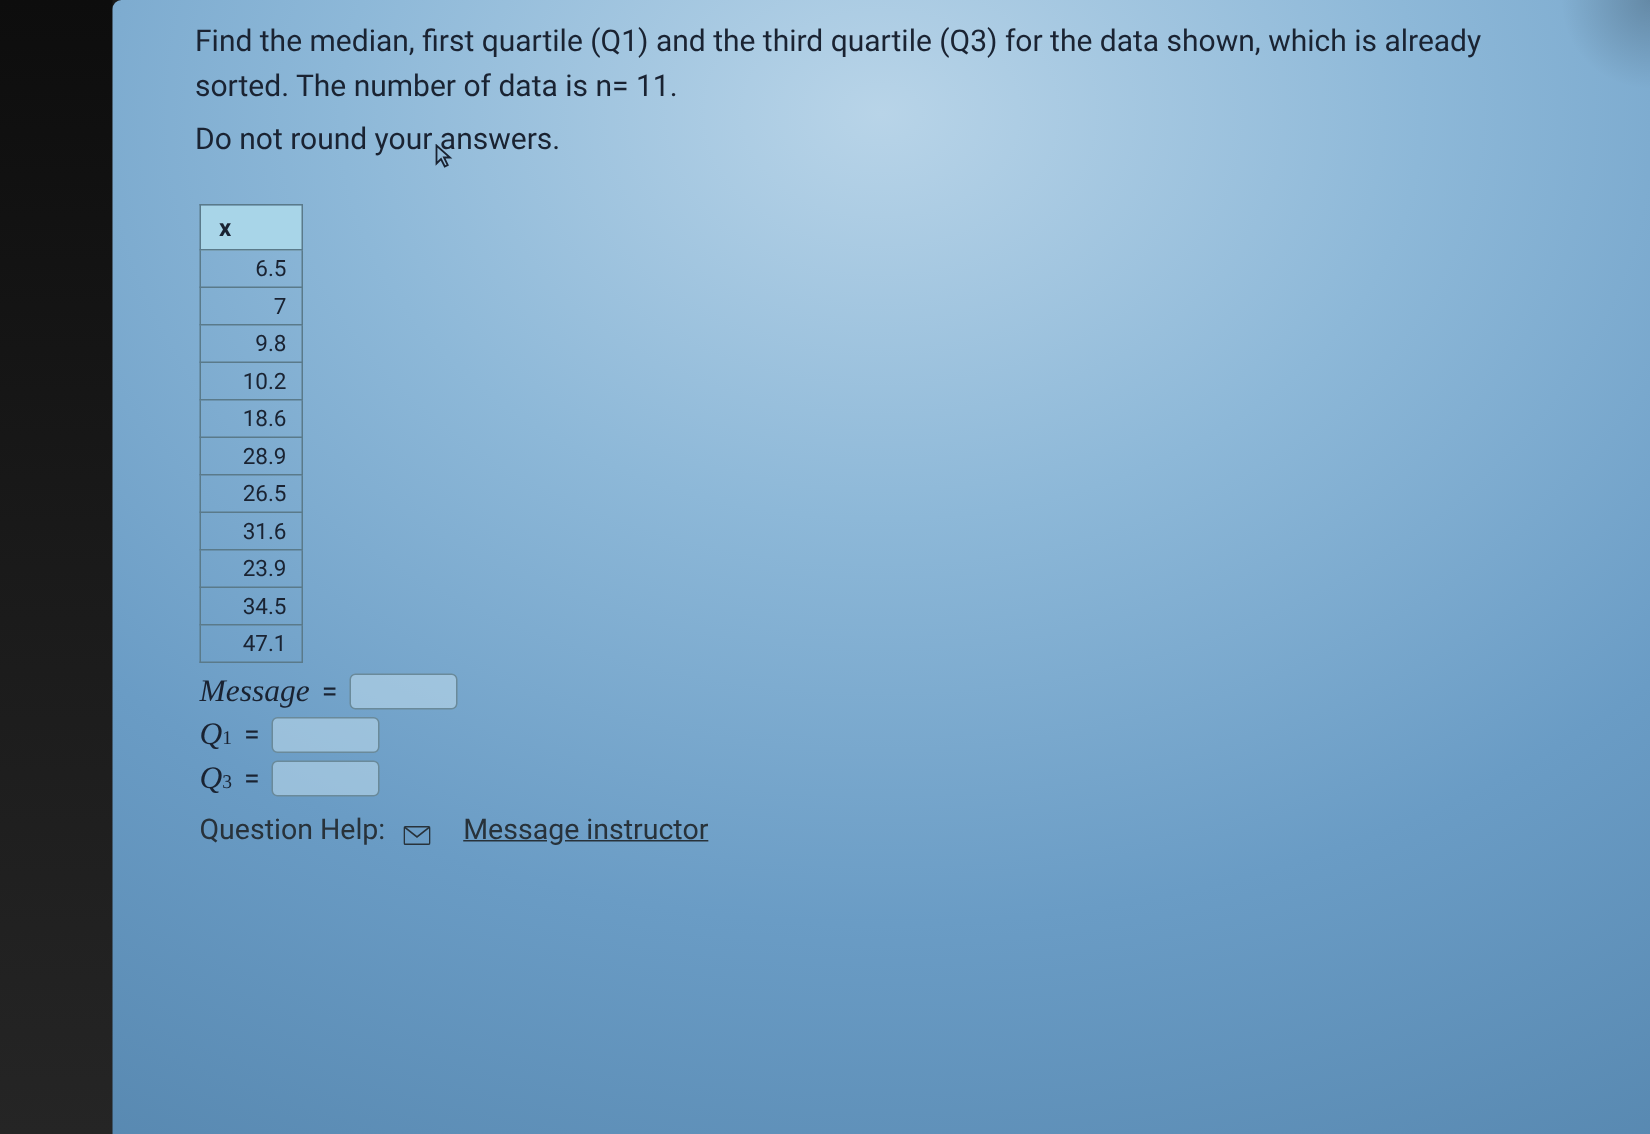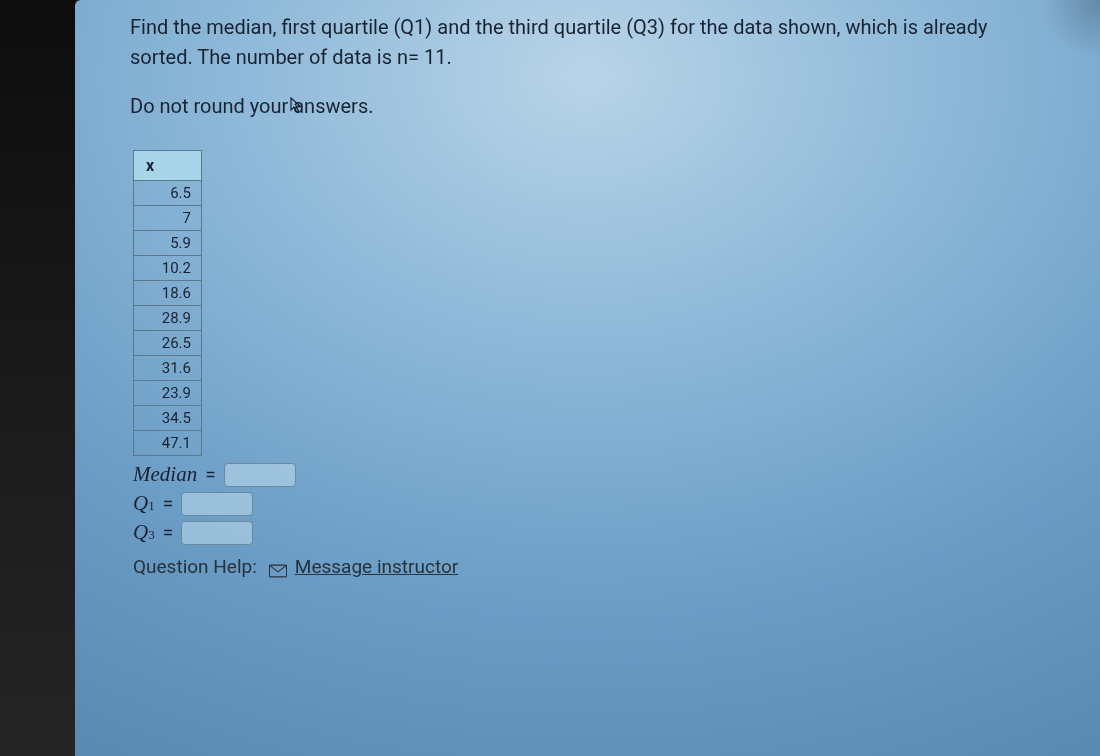--- a/index.html
+++ b/index.html
@@ -27,21 +27,21 @@
       border-radius: 6px 0 0 0;
       overflow: hidden;
     }
     .content {
       padding: 12px 55px 0 55px;
       color: #1a2332;
     }
     .question-text {
       font-size: 20px;
       line-height: 1.5;
-      margin-bottom: 22px;
+      margin-bottom: 8px;
       max-width: 960px;
     }
     .no-round {
       font-size: 20px;
       margin-bottom: 32px;
     }
     .cursor-arrow {
       position: absolute;
       top: 96px;
       left: 214px;
@@ -107,21 +107,21 @@
       margin-left: 3px;
       font-size: 19px;
       color: #28323a;
       display: flex;
       align-items: center;
       gap: 12px;
     }
     .help-link {
       display: inline-flex;
       align-items: center;
-      gap: 8px;
+      gap: 22px;
       text-decoration: underline;
       color: #28323a;
       cursor: pointer;
     }
     .envelope-icon {
       width: 18px;
       height: 14px;
     }
     .envelope-icon svg {
       width: 100%;
@@ -162,21 +162,21 @@
         </tr>
       </thead>
       <tbody>
         <tr>
             <td>6.5</td>
           </tr>
         <tr>
             <td>7</td>
           </tr>
         <tr>
-            <td>5.9</td>
+            <td>9.8</td>
           </tr>
         <tr>
             <td>10.2</td>
           </tr>
         <tr>
             <td>18.6</td>
           </tr>
         <tr>
             <td>28.9</td>
           </tr>
@@ -193,21 +193,21 @@
             <td>34.5</td>
           </tr>
         <tr>
             <td>47.1</td>
           </tr>
       </tbody>
     </table>
 
     <div class="answer-row">
       <span class="answer-label">
-        <span>Median</span>
+        <span>Message</span>
       </span>
       <span class="equals">=</span>
       <input class="answer-input" type="text" value="" style="">
     </div>
 
     <div class="answer-row">
       <span class="answer-label">
         <span>Q</span>
           <span class="sub">1</span>
       </span>

